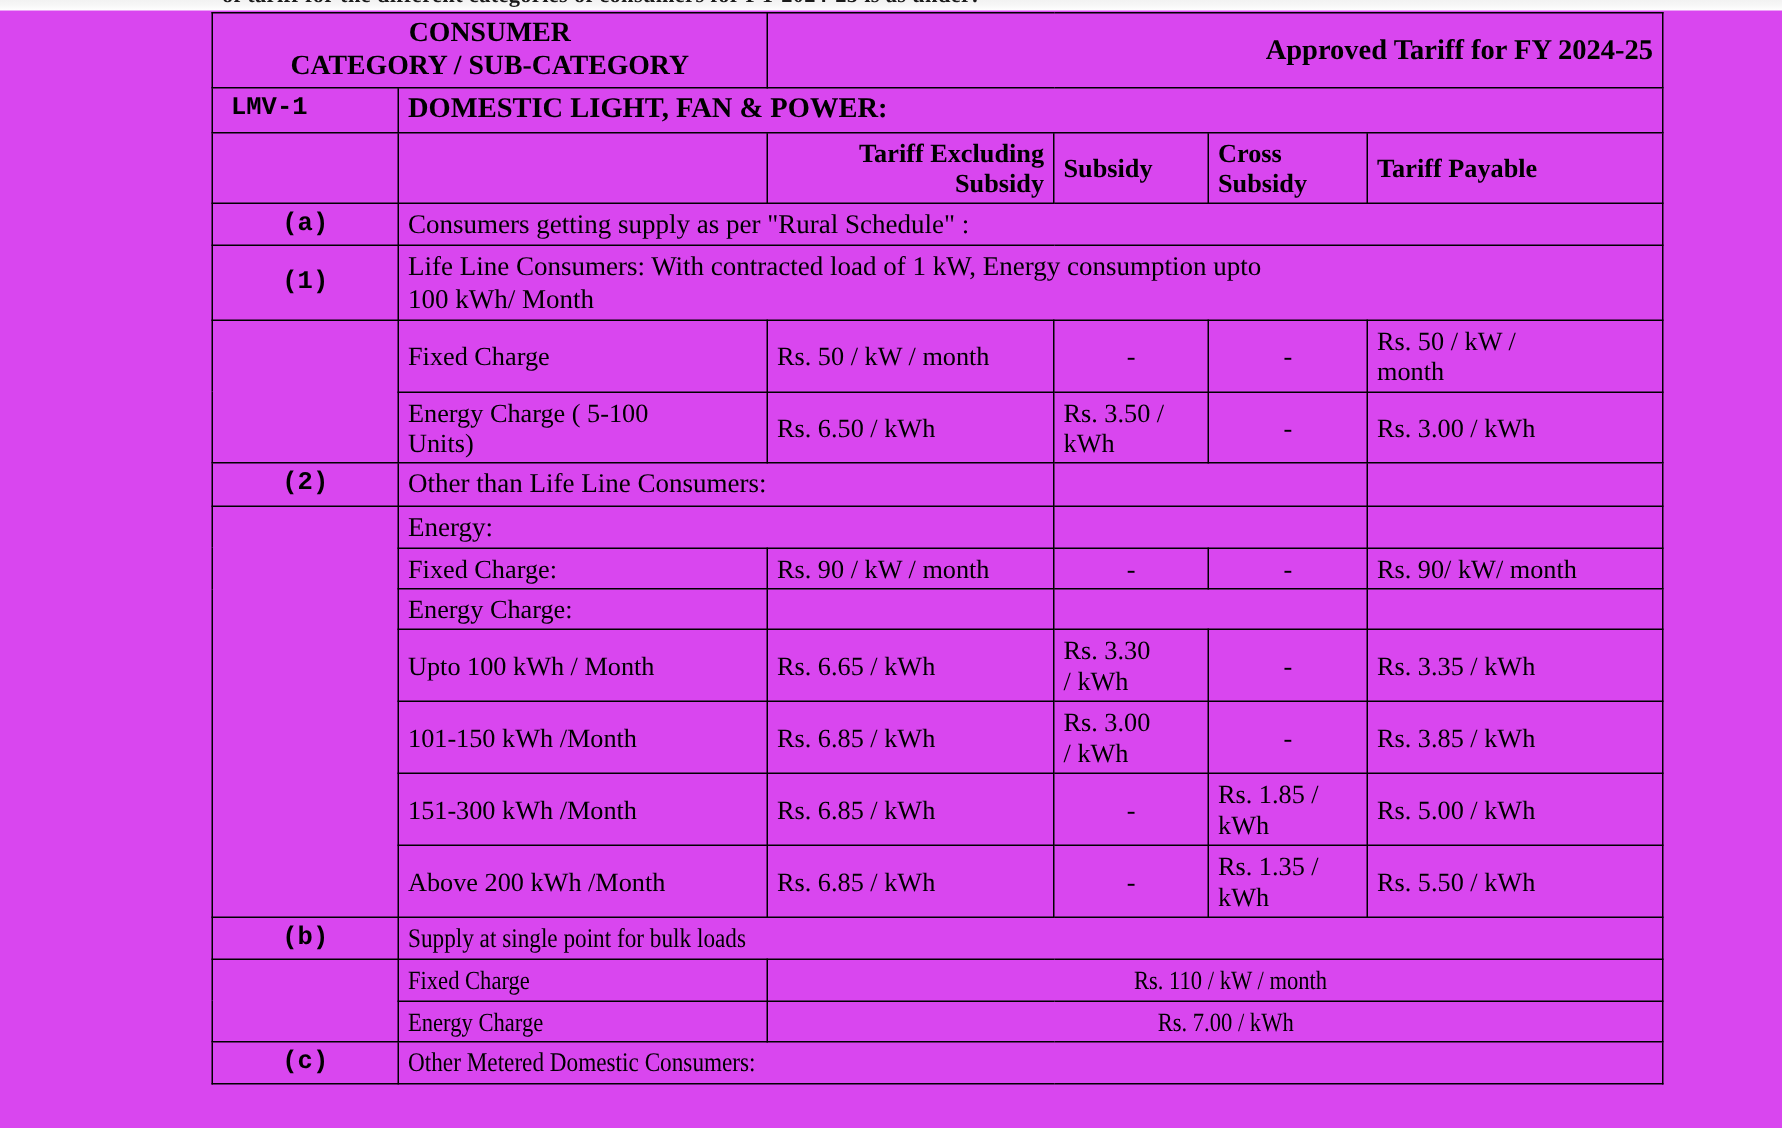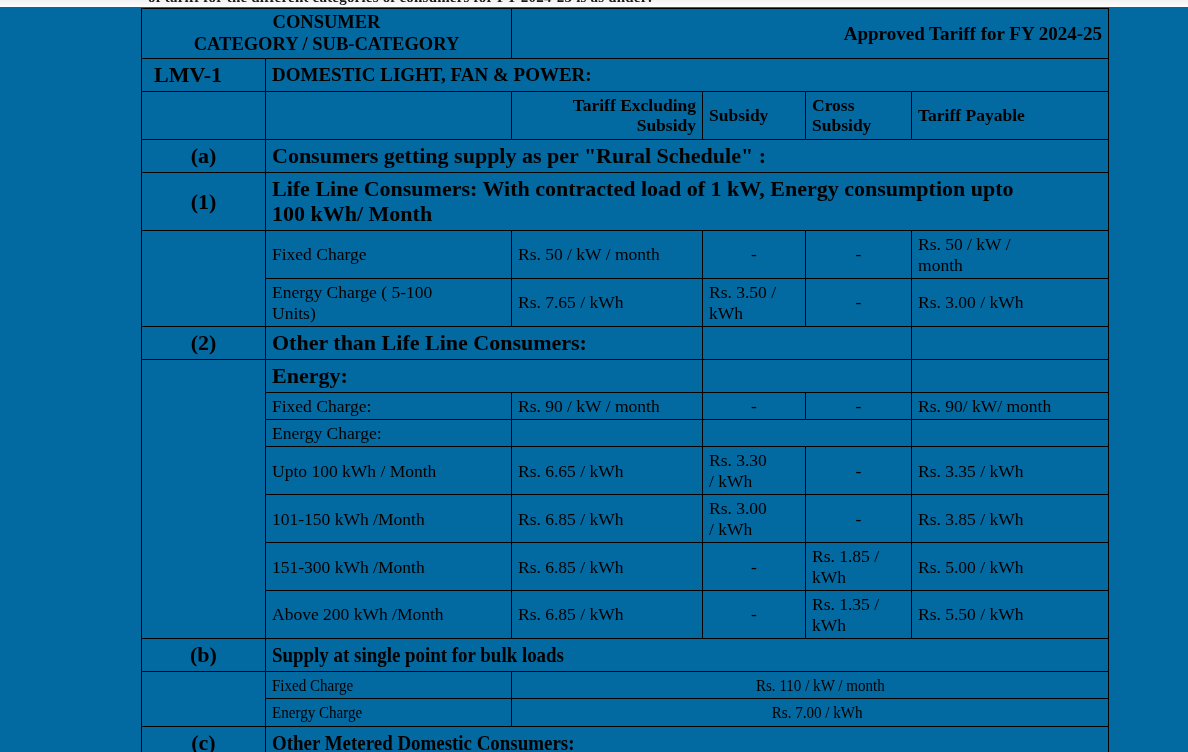--- a/index.html
+++ b/index.html
@@ -14,21 +14,21 @@
     overflow: hidden;
     font-family: "Liberation Serif", "DejaVu Serif", serif;
     color: #000000;
     position: relative;
   }
   #page {
     position: absolute;
     left: 0; top: 0;
     width: 1188px;
     height: 752px;
-    background: #0369a1;
+    background: #d946ef;
     overflow: hidden;
   }
   .top-strip {
     position: absolute;
     left: 0; top: 0;
     width: 1188px;
     height: 7px;
     background: linear-gradient(to bottom, #f2f2f2 0%, #f7f7f7 55%, #ffffff 100%);
     overflow: hidden;
   }
@@ -92,29 +92,30 @@
   .colhdr.ctr-t { text-align: right; }
 
   .cat-title {
     font-weight: bold;
     font-size: 19px;
     margin-left: 20px;
   }
   .code-cell {
     font-weight: bold;
     text-align: center;
-    font-size: 22px;
+    font-size: 17px;
+    font-family: Liberation Mono, monospace;
   }
   .code-cell.left {
     text-align: left;
     padding-left: 12px;
   }
   .sec-head {
-    font-weight: bold;
-    font-size: 22px;
+    font-weight: normal;
+    font-size: 18px;
     line-height: 1.2;
   }
   .rowlabel {
     font-size: 17.5px;
     padding-left: 12px;
     margin-top: 28px;
   }
   .val { font-size: 17.5px; }
   .dash { text-align: center; font-size: 17.5px; }
 
@@ -200,21 +201,21 @@
           <div>Rs. 50 / kW /</div>
           <div>month</div>
         </td>
       </tr>
 
       <tr>
         <td class="rowlabel">
           <div>Energy Charge ( 5-100</div>
           <div>Units)</div>
         </td>
-        <td class="val">Rs. 7.65 / kWh</td>
+        <td class="val">Rs. 6.50 / kWh</td>
         <td class="val">
           <div>Rs. 3.50 /</div>
           <div>kWh</div>
         </td>
         <td class="dash">-</td>
         <td class="val">Rs. 3.00 / kWh</td>
       </tr>
 
       <tr>
         <td class="code-cell">(2)</td>

